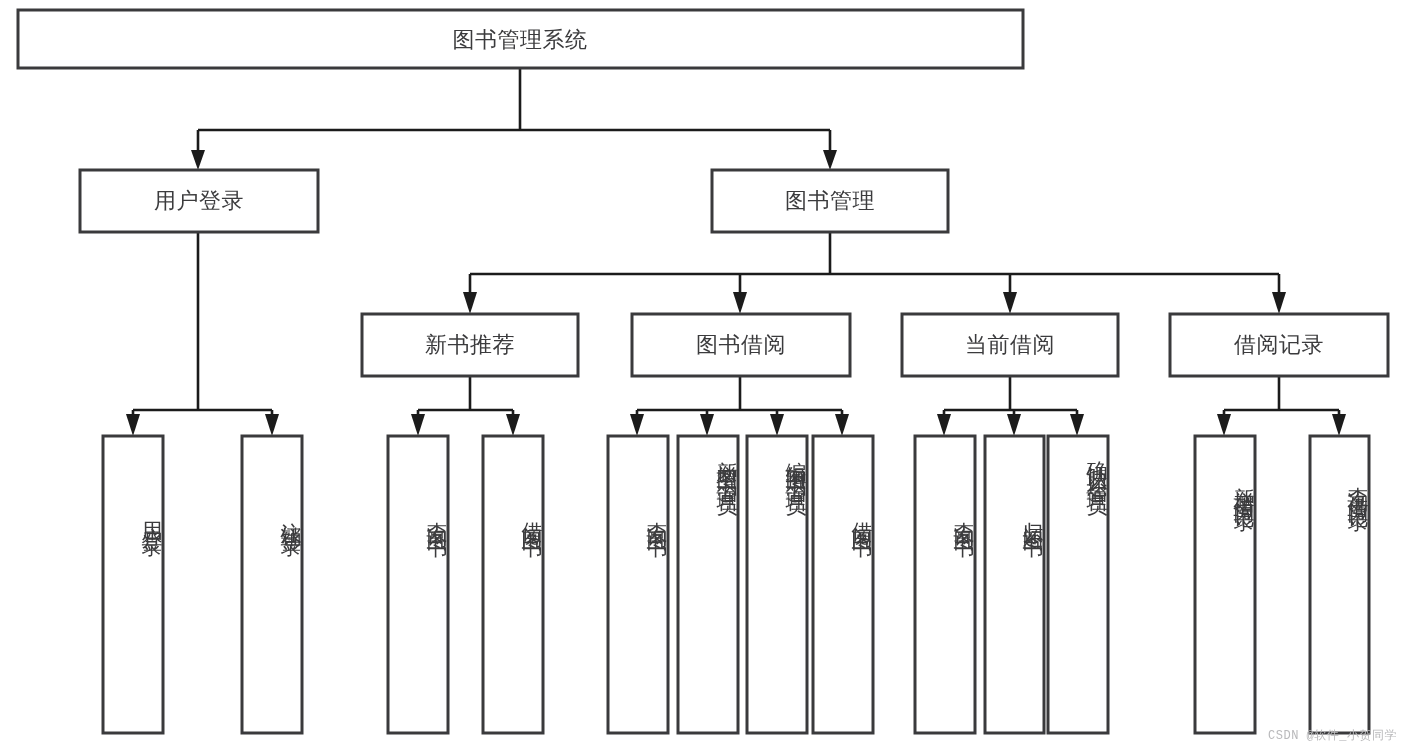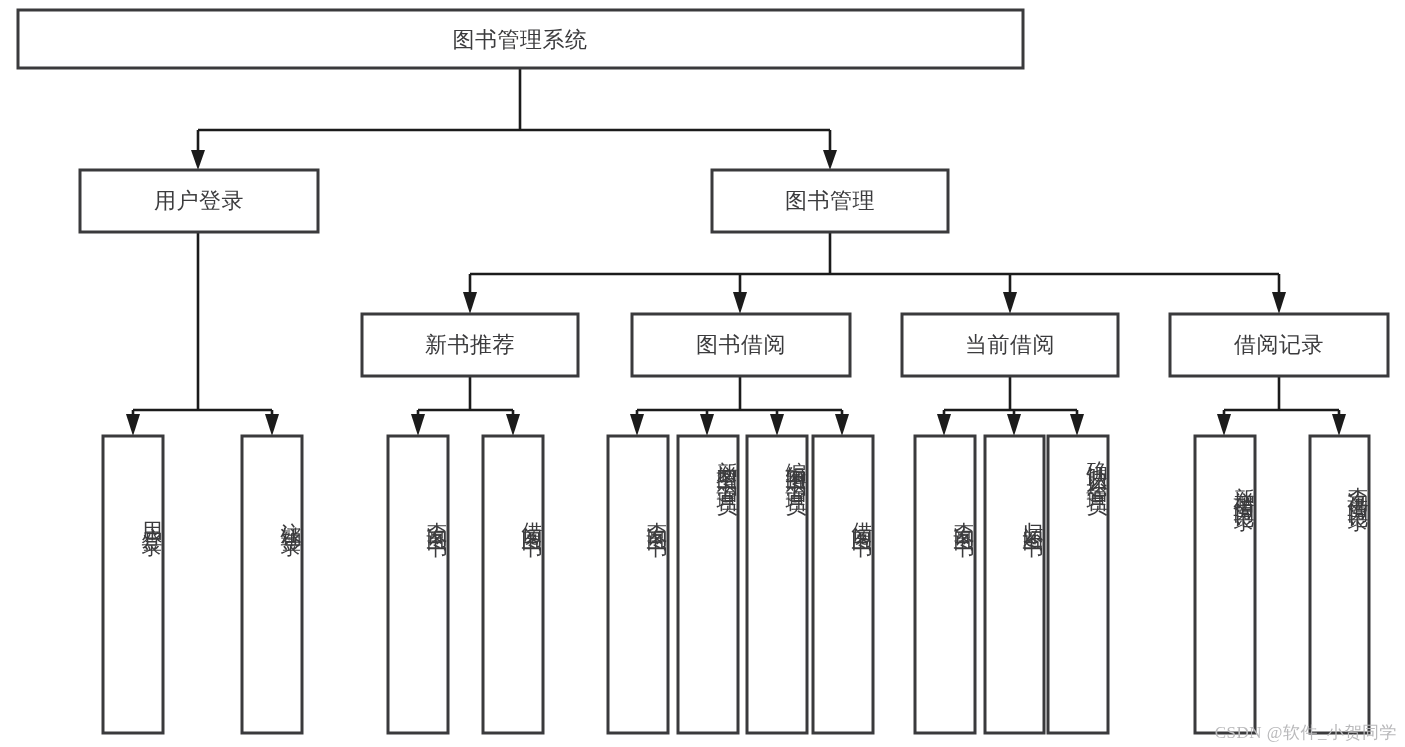--- a/index.html
+++ b/index.html
@@ -59,22 +59,22 @@
     color: #3b3b3d;
     letter-spacing: 5px;
     white-space: nowrap;
     text-align: left;
     pointer-events: none;
   }
   .watermark {
     position: absolute;
     right: 8px;
     bottom: 3px;
-    font-family: Liberation Serif, serif;
-    font-size: 17px;
+    font-family: Liberation Mono, monospace;
+    font-size: 12px;
     color: #b9b9bb;
     letter-spacing: 0.5px;
     white-space: nowrap;
   }
 </style>
 </head>
 <body>
 
 <div id="diagram-root">
 

